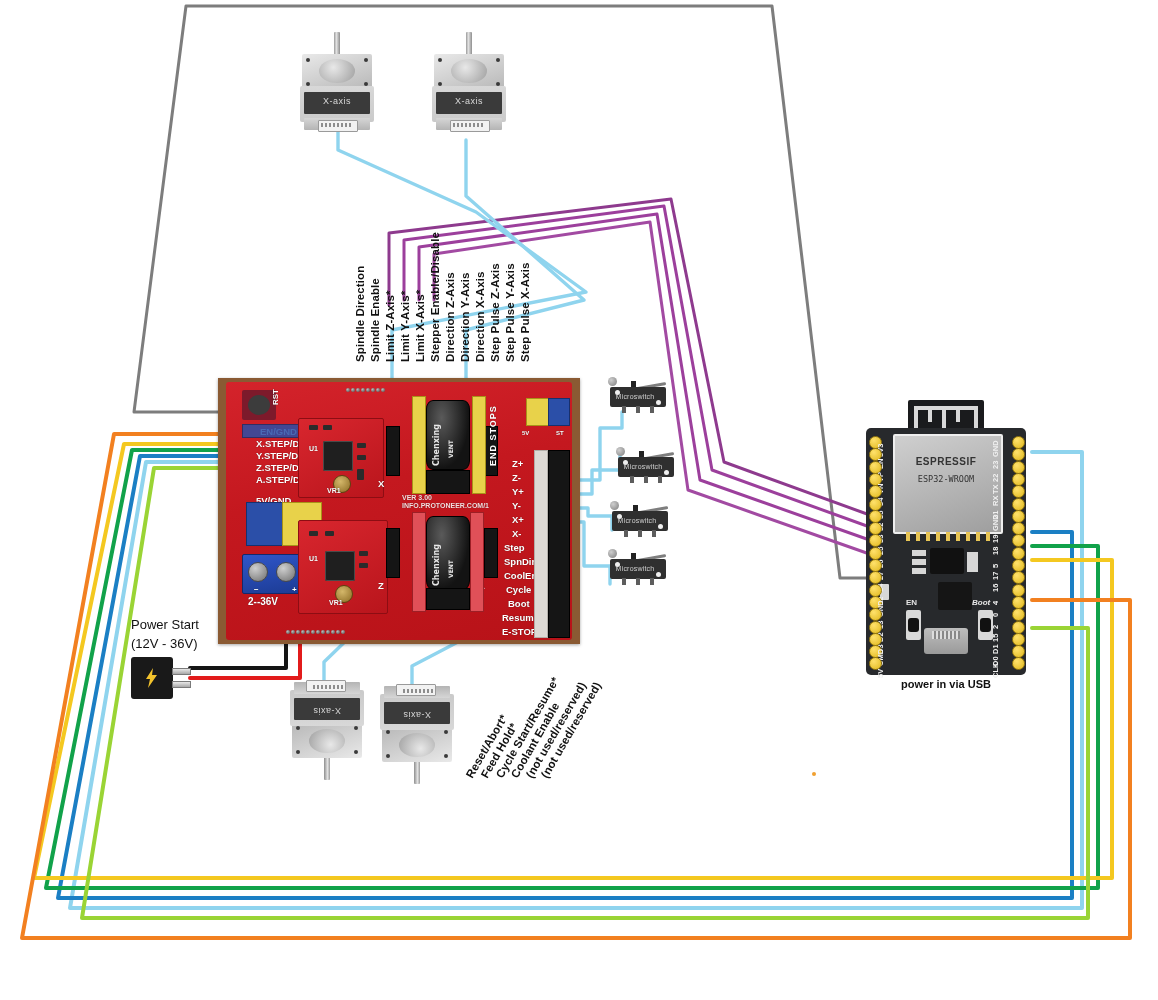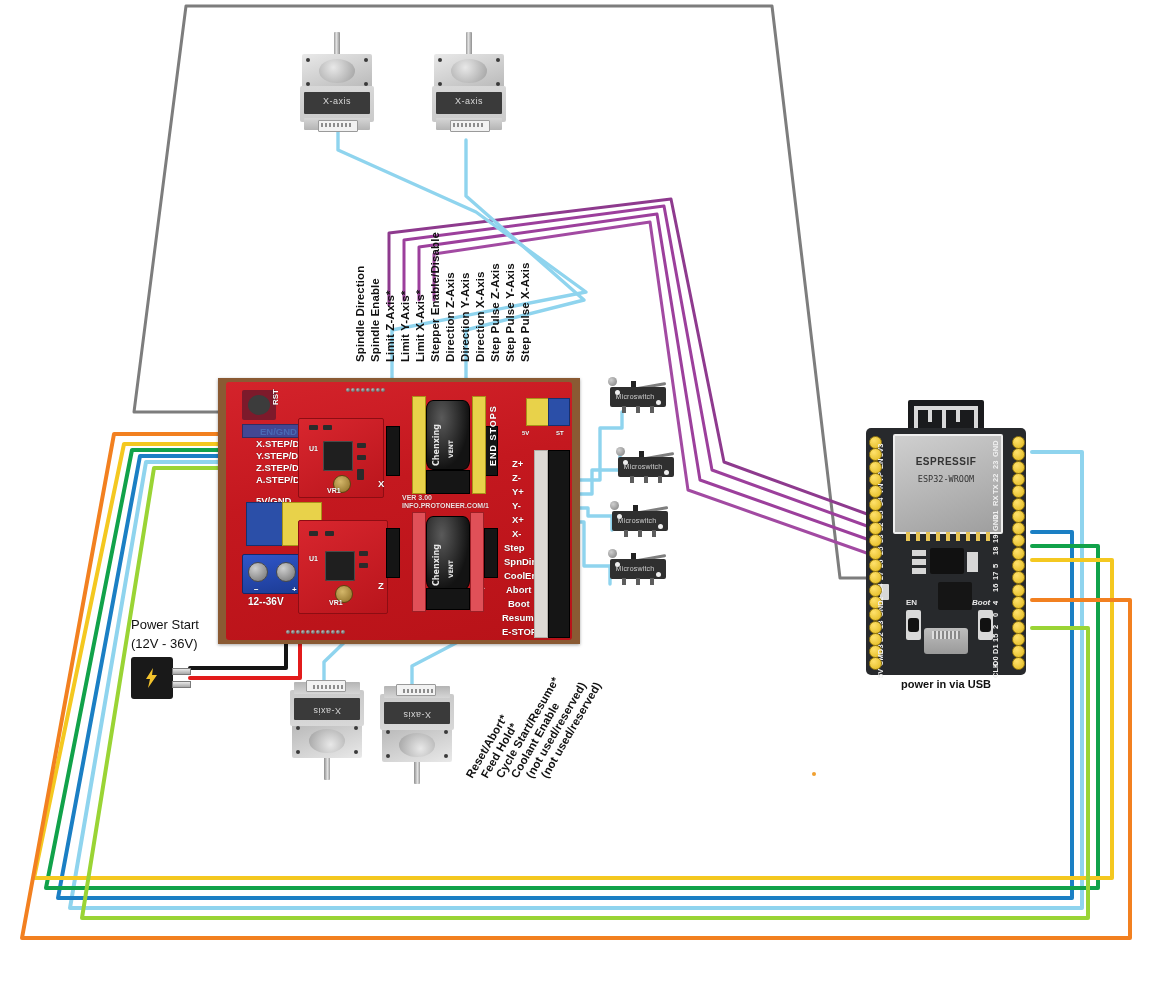--- a/index.html
+++ b/index.html
@@ -186,21 +186,21 @@
       <div class="silk silkbig" style="left:30px;top:92px;">A.STEP/DIR</div>
       <div class="silk silkbig" style="left:30px;top:113px;">5V/GND</div>
 
       <div class="hdrBlue" style="left:16px;top:42px;width:74px;height:12px;opacity:.85;"></div>
       <div class="hdrBlue" style="left:20px;top:120px;width:42px;height:42px;"></div>
       <div class="hdrY" style="left:56px;top:120px;width:38px;height:42px;"></div>
 
       <div class="bluescrew" style="left:16px;top:172px;width:62px;height:38px;"></div>
       <div class="screwhead" style="left:22px;top:180px;width:18px;height:18px;"></div>
       <div class="screwhead" style="left:50px;top:180px;width:18px;height:18px;"></div>
-      <div class="silk" style="left:22px;top:214px;font-size:10px;">12--36V</div>
+      <div class="silk" style="left:22px;top:214px;font-size:10px;">2--36V</div>
       <div class="silk" style="left:28px;top:203px;">−</div>
       <div class="silk" style="left:66px;top:203px;">+</div>
 
       <div class="mod" style="left:72px;top:36px;width:84px;height:78px;">
         <div class="chipq" style="left:24px;top:22px;width:30px;height:30px;"></div>
         <div class="pot" style="left:34px;top:56px;width:16px;height:16px;"></div>
         <div class="chip" style="left:10px;top:6px;width:9px;height:5px;"></div>
         <div class="chip" style="left:24px;top:6px;width:9px;height:5px;"></div>
         <div class="chip" style="left:58px;top:24px;width:9px;height:5px;"></div>
         <div class="chip" style="left:58px;top:36px;width:9px;height:5px;"></div>
@@ -253,21 +253,21 @@
       <div class="silk silkbig" style="left:286px;top:76px;">Z+</div>
       <div class="silk silkbig" style="left:286px;top:90px;">Z-</div>
       <div class="silk silkbig" style="left:286px;top:104px;">Y+</div>
       <div class="silk silkbig" style="left:286px;top:118px;">Y-</div>
       <div class="silk silkbig" style="left:286px;top:132px;">X+</div>
       <div class="silk silkbig" style="left:286px;top:146px;">X-</div>
 
       <div class="silk silkbig" style="left:278px;top:160px;">Step</div>
       <div class="silk silkbig" style="left:278px;top:174px;">SpnDir</div>
       <div class="silk silkbig" style="left:278px;top:188px;">CoolEn</div>
-      <div class="silk silkbig" style="left:280px;top:202px;">Abort</div>
+      <div class="silk silkbig" style="left:280px;top:202px;">Cycle</div>
       <div class="silk silkbig" style="left:282px;top:216px;">Boot</div>
       <div class="silk silkbig" style="left:276px;top:230px;">Resume</div>
       <div class="silk silkbig" style="left:276px;top:244px;">E-STOP</div>
 
       <div class="hdrW" style="left:308px;top:68px;width:12px;height:186px;"></div>
       <div class="hdrB" style="left:322px;top:68px;width:20px;height:186px;"></div>
 
       <div class="hdrY" style="left:300px;top:16px;width:22px;height:26px;"></div>
       <div class="hdrBlue" style="left:322px;top:16px;width:20px;height:26px;"></div>
       <div class="silk" style="left:296px;top:48px;font-size:6px;">5V</div>

